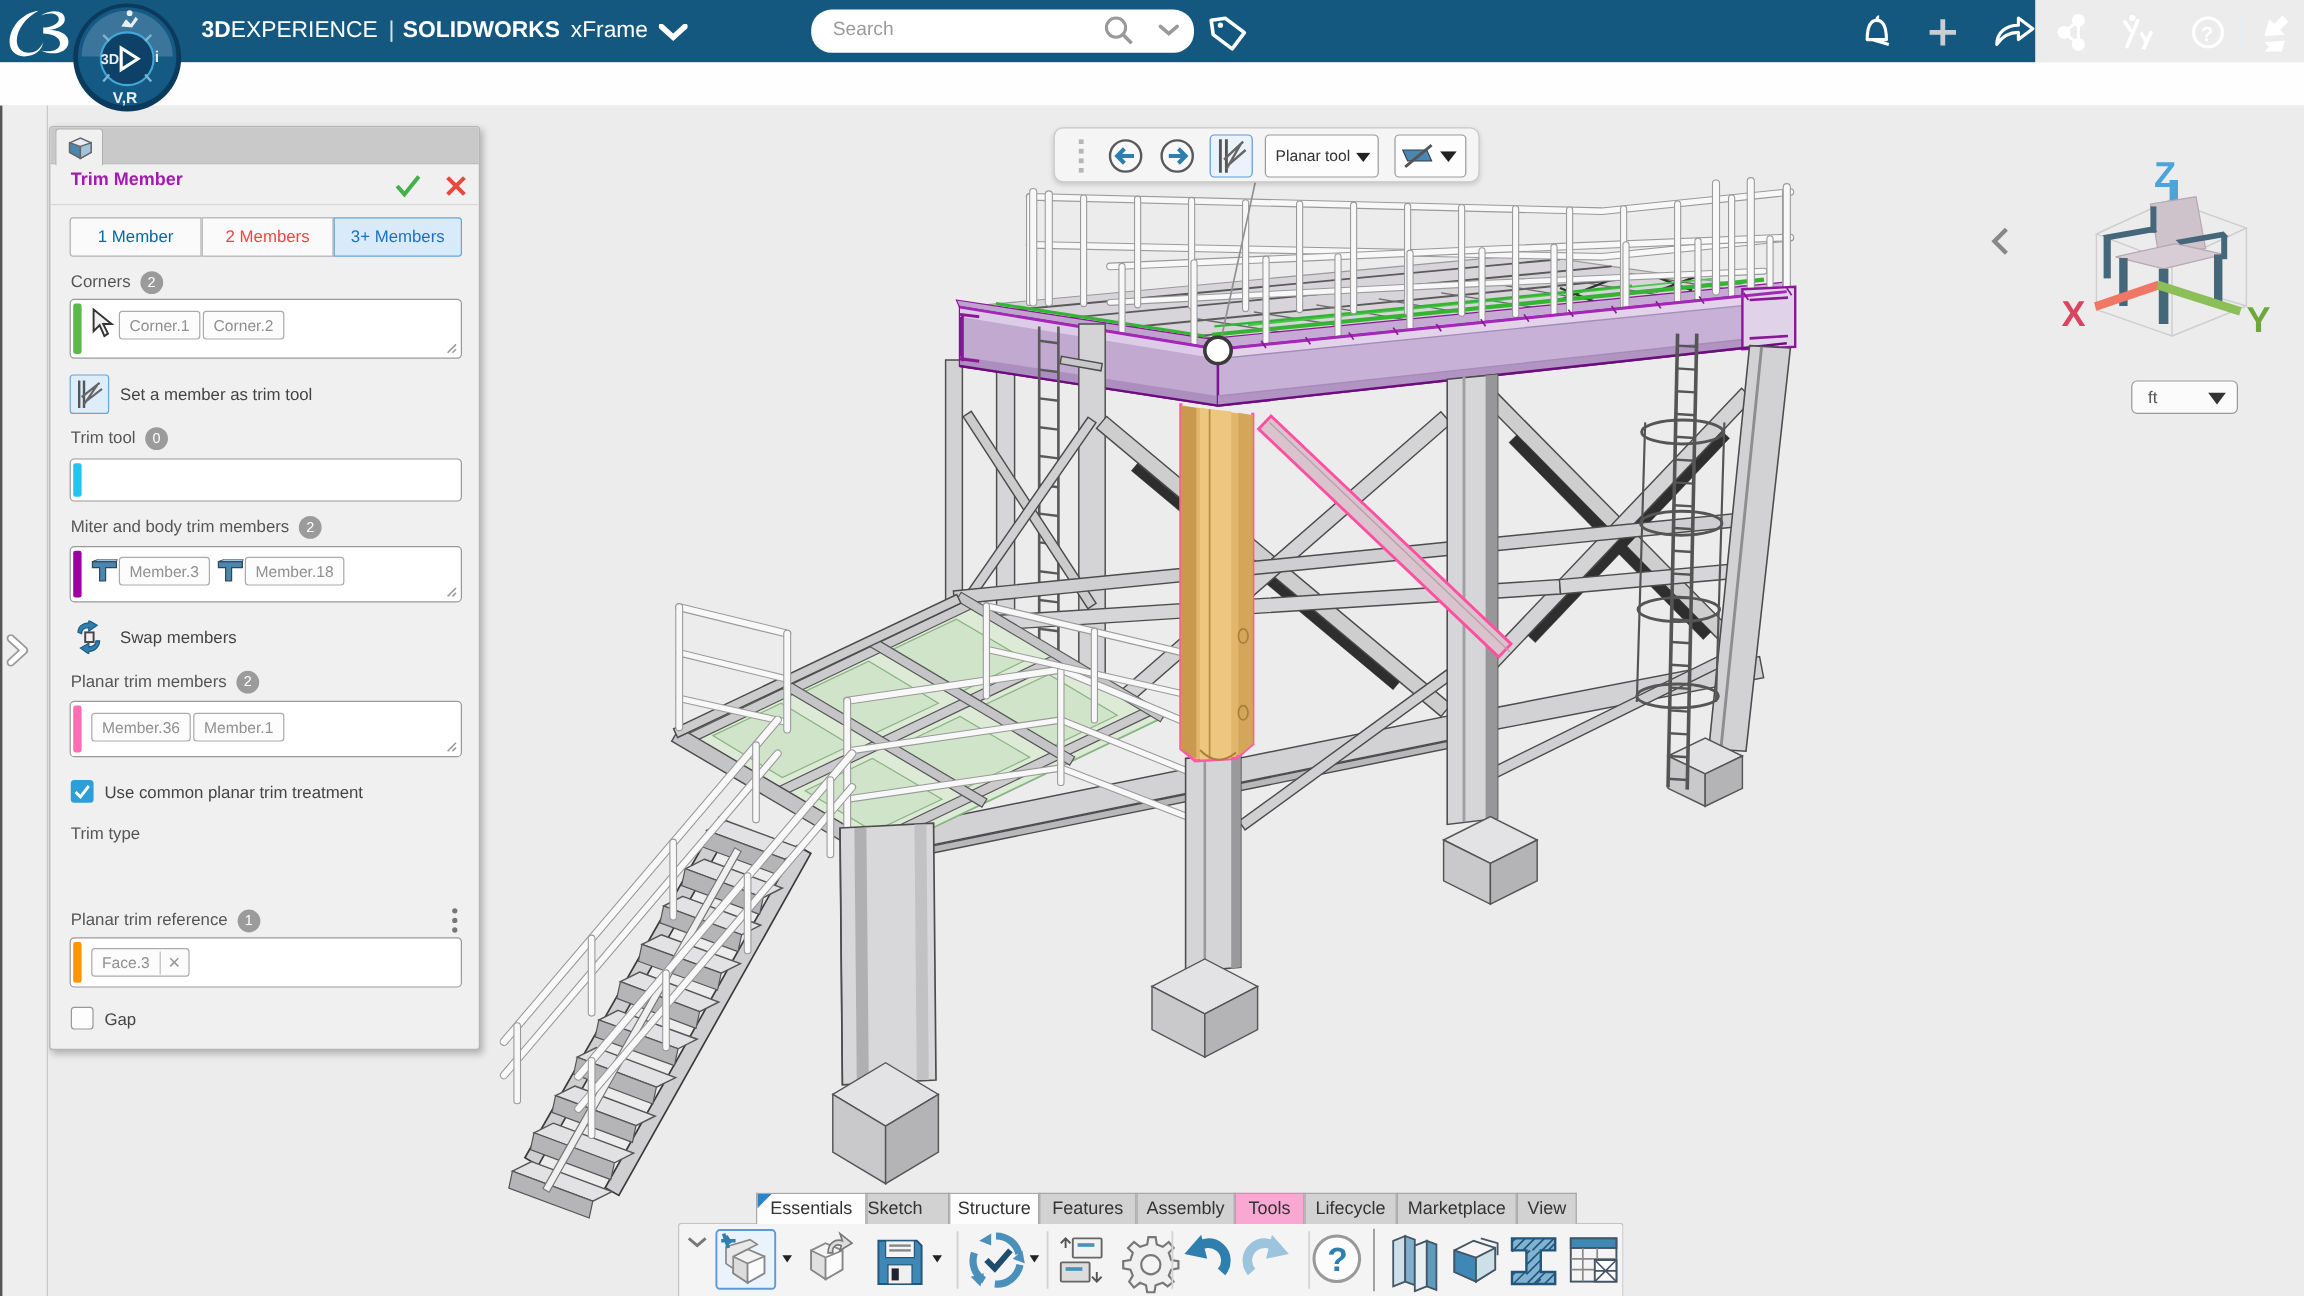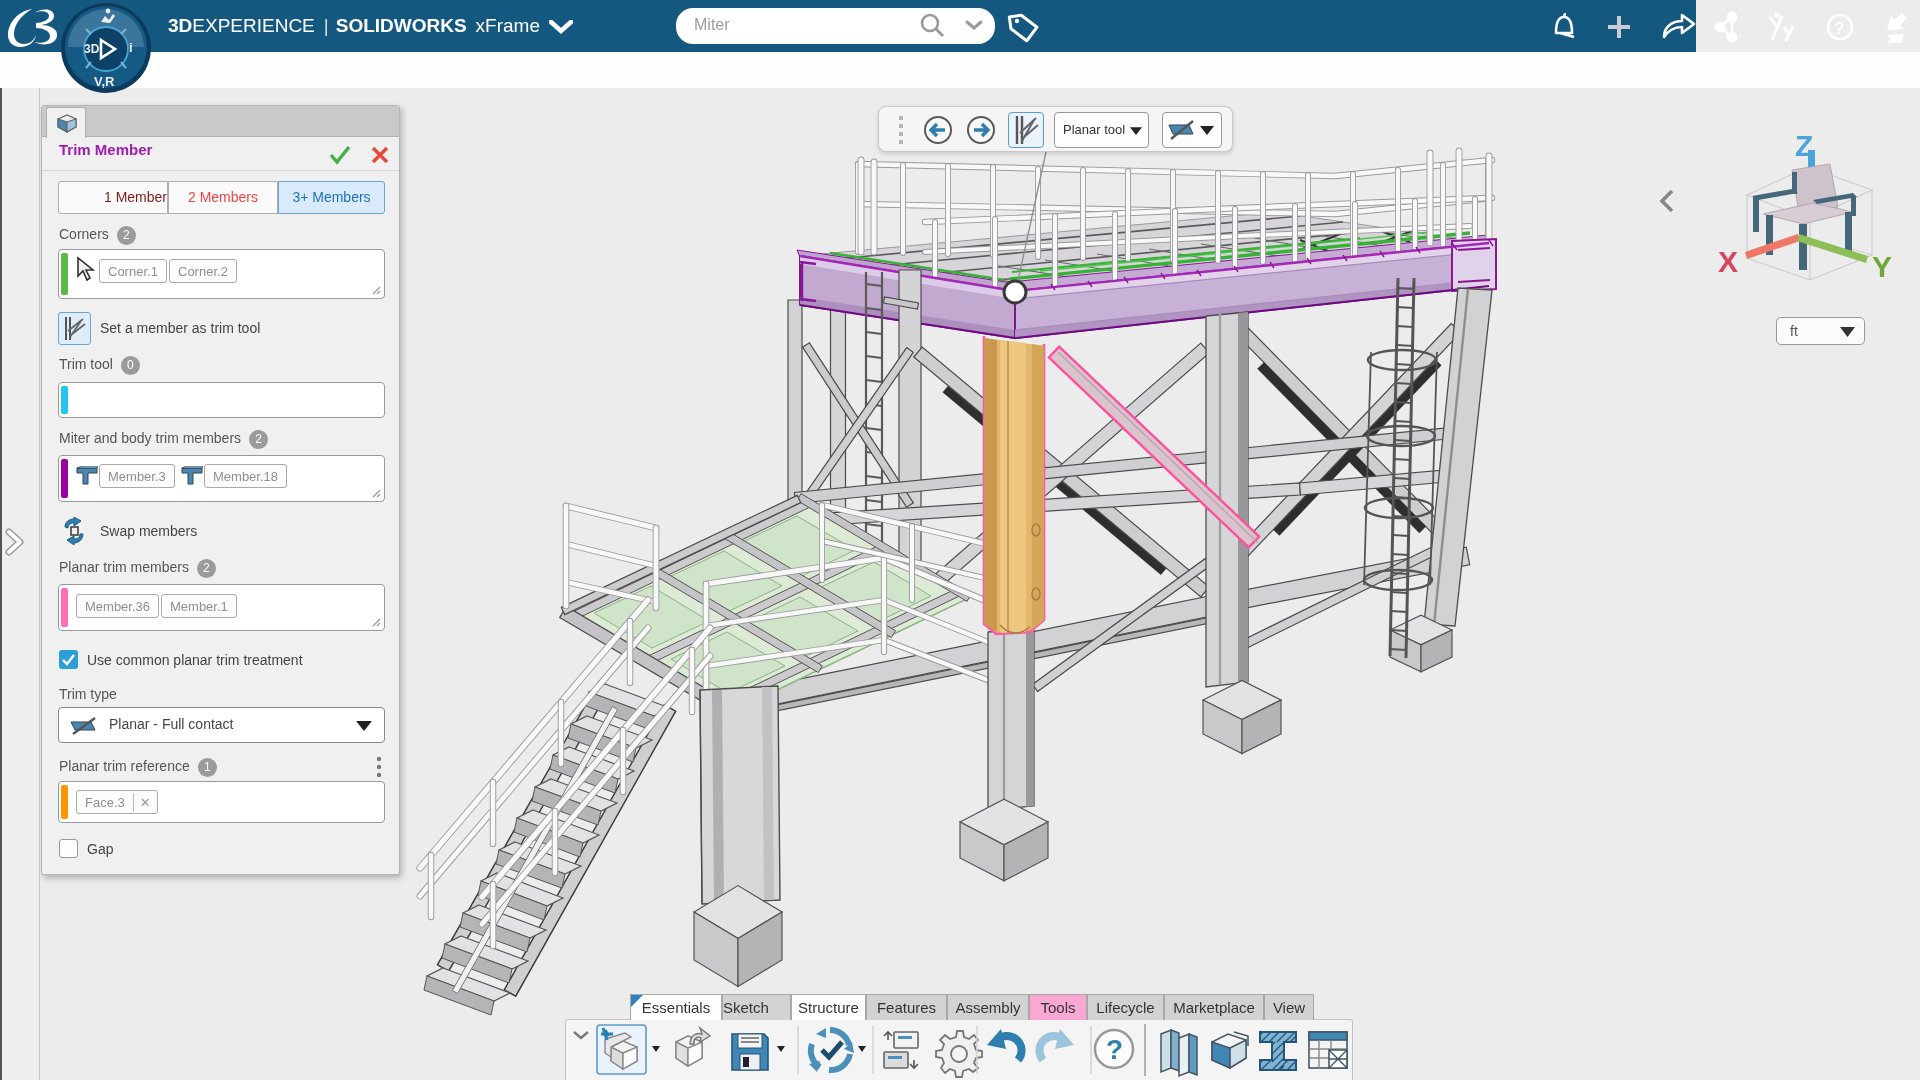--- a/index.html
+++ b/index.html
@@ -29,21 +29,21 @@
   </svg>
 
   <div class="abs" style="left:168px;top:15px;color:#fff;font-size:19px;white-space:nowrap">
     <span style="font-weight:bold">3D</span><span>EXPERIENCE</span><span style="font-weight:100;color:#d8e2e8;margin:0 7px 0 9px">|</span><span style="font-weight:bold">SOLIDWORKS</span><span style="font-weight:normal;margin-left:9px">xFrame</span>
   </div>
   <svg class="abs" style="left:549px;top:20px" width="24" height="16" viewBox="0 0 24 16">
     <path d="M2 2 L12 11 L22 2" fill="none" stroke="#fff" stroke-width="4.6" stroke-linecap="round"></path>
   </svg>
 
   <div class="abs" style="left:676px;top:8px;width:319px;height:36px;background:#fff;border-radius:17px"></div>
-  <div class="abs" style="left:694px;top:16px;color:#9b9b9b;font-size:16px">Miter</div>
+  <div class="abs" style="left:694px;top:16px;color:#9b9b9b;font-size:16px">Search</div>
   <svg class="abs" style="left:912px;top:12px" width="80" height="28" viewBox="0 0 80 28">
     <circle cx="18" cy="11" r="8" fill="none" stroke="#9a9a9a" stroke-width="2.6"></circle>
     <line x1="24" y1="17" x2="31" y2="24" stroke="#9a9a9a" stroke-width="3"></line>
     <path d="M55 10 L62 16 L69 10" fill="none" stroke="#9a9a9a" stroke-width="3" stroke-linecap="round"></path>
   </svg>
 
   <svg class="abs" style="left:1007px;top:11px" width="34" height="32" viewBox="0 0 34 32">
     <path d="M4 4 L16 4 L30 18 L18 30 L4 16 Z" fill="none" stroke="#fff" stroke-width="3" stroke-linejoin="round" transform="rotate(-8 17 17)"></path>
     <circle cx="10" cy="10" r="2.2" fill="#fff"></circle>
   </svg>
@@ -426,21 +426,21 @@
 
   <div class="abs" style="left:17px;top:35px;font-size:15px;font-weight:bold;color:#a21caf">Trim Member</div>
   <svg class="abs" style="left:285px;top:37px" width="26" height="24" viewBox="0 0 26 24">
     <path d="M4 12 L10 19 L22 4" fill="none" stroke="#43b049" stroke-width="3.4"></path>
   </svg>
   <svg class="abs" style="left:327px;top:38px" width="22" height="22" viewBox="0 0 22 22">
     <path d="M4 4 L18 18 M18 4 L4 18" stroke="#e8493c" stroke-width="3.4"></path>
   </svg>
   <div class="abs" style="left:0;top:64px;width:357px;height:1px;background:#d8d8d8"></div>
 
-  <div class="abs" style="left:16px;top:75px;width:110px;height:33px;background:#fafafa;border:1px solid #b0b0b0;border-radius:3px 0 0 3px;text-align:right;line-height:31px;font-size:14px;color:#7f1d1d">1 Member</div>
+  <div class="abs" style="left:16px;top:75px;width:110px;height:33px;background:#fafafa;border:1px solid #b0b0b0;border-radius:3px 0 0 3px;text-align:center;line-height:31px;font-size:14px;color:#0369a1">1 Member</div>
   <div class="abs" style="left:126px;top:75px;width:110px;height:33px;background:#fafafa;border:1px solid #b0b0b0;text-align:center;line-height:31px;font-size:14px;color:#ef4444">2 Members</div>
   <div class="abs" style="left:236px;top:75px;width:107px;height:33px;background:#d9eafa;border:1px solid #6aa4d8;border-radius:0 3px 3px 0;text-align:center;line-height:31px;font-size:14px;color:#1f6fc0">3+ Members</div>
 
   <div class="flabel" style="left:17px;top:120px">Corners<span class="badge">2</span></div>
   <div class="fieldbox" style="top:143px;height:50px">
     <div class="cbar" style="background:#5cb848"></div>
     <svg class="abs" style="left:15px;top:6px" width="22" height="26" viewBox="0 0 22 26">
       <path d="M4 2 L4 20 L9 15 L13 24 L16 22 L12 14 L19 14 Z" fill="#f0f0f0" stroke="#333" stroke-width="1.6"></path>
     </svg>
     <span class="chip" style="position:absolute;left:40px;top:9px">Corner.1</span>
@@ -497,30 +497,20 @@
       </svg>
   </div>
 
   <div class="abs" style="left:17px;top:544px;width:19px;height:19px;background:#2d9fd8;border-radius:3px"></div>
   <svg class="abs" style="left:19px;top:546px" width="15" height="15" viewBox="0 0 15 15">
       <path d="M2 8 L6 12 L13 3" fill="none" stroke="#fff" stroke-width="2.4"></path>
     </svg>
   <div class="flabel" style="left:45px;top:546px;color:#444">Use common planar trim treatment</div>
 
   <div class="flabel" style="left:17px;top:580px">Trim type</div>
-  <div class="fieldbox" style="top:601px;height:36px;border-color:#888">
-    <svg class="abs" style="left:10px;top:6px" width="30" height="24" viewBox="0 0 30 24">
-      <path d="M2 8 L22 8 L26 16 L6 16 Z" fill="#4a87b0" stroke="#345" stroke-width="1"></path>
-      <line x1="4" y1="20" x2="26" y2="4" stroke="#555" stroke-width="2.4"></line>
-    </svg>
-    <div class="abs" style="left:50px;top:8px;font-size:14px;color:#444">Planar - Full contact</div>
-    <svg class="abs" style="right:12px;top:13px" width="16" height="11" viewBox="0 0 16 11">
-        <path d="M0 0 L16 0 L8 10 Z" fill="#222"></path>
-      </svg>
-  </div>
 
   <div class="flabel" style="left:17px;top:652px">Planar trim reference<span class="badge">1</span></div>
   <svg class="abs" style="left:334px;top:650px" width="6" height="22" viewBox="0 0 6 22">
     <circle cx="3" cy="3" r="2.2" fill="#777"></circle>
       <circle cx="3" cy="11" r="2.2" fill="#777"></circle>
       <circle cx="3" cy="19" r="2.2" fill="#777"></circle>
   </svg>
   <div class="fieldbox" style="top:675px;height:42px">
     <div class="cbar" style="background:#ff9500"></div>
     <span class="chip" style="position:absolute;left:17px;top:8px;padding-right:0">Face.3<span style="display:inline-block;border-left:1px solid #bbb;margin-left:8px;padding:0 6px;color:#999">✕</span></span>

